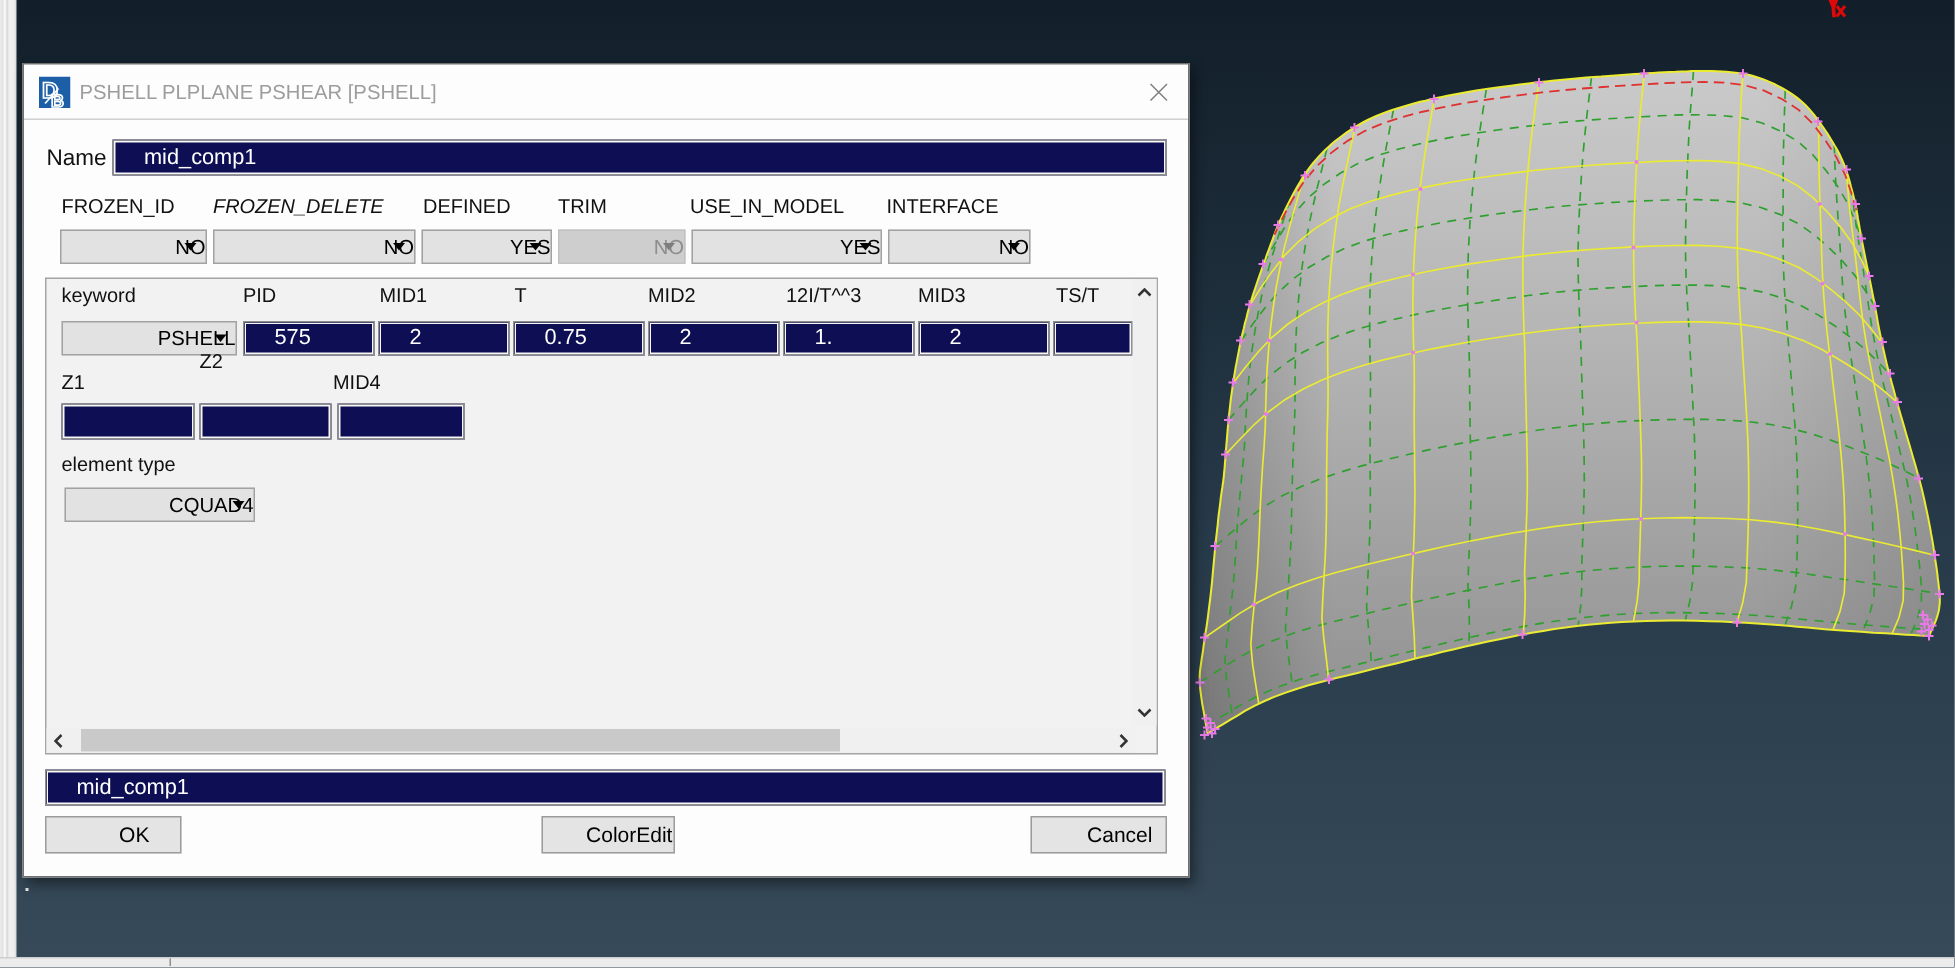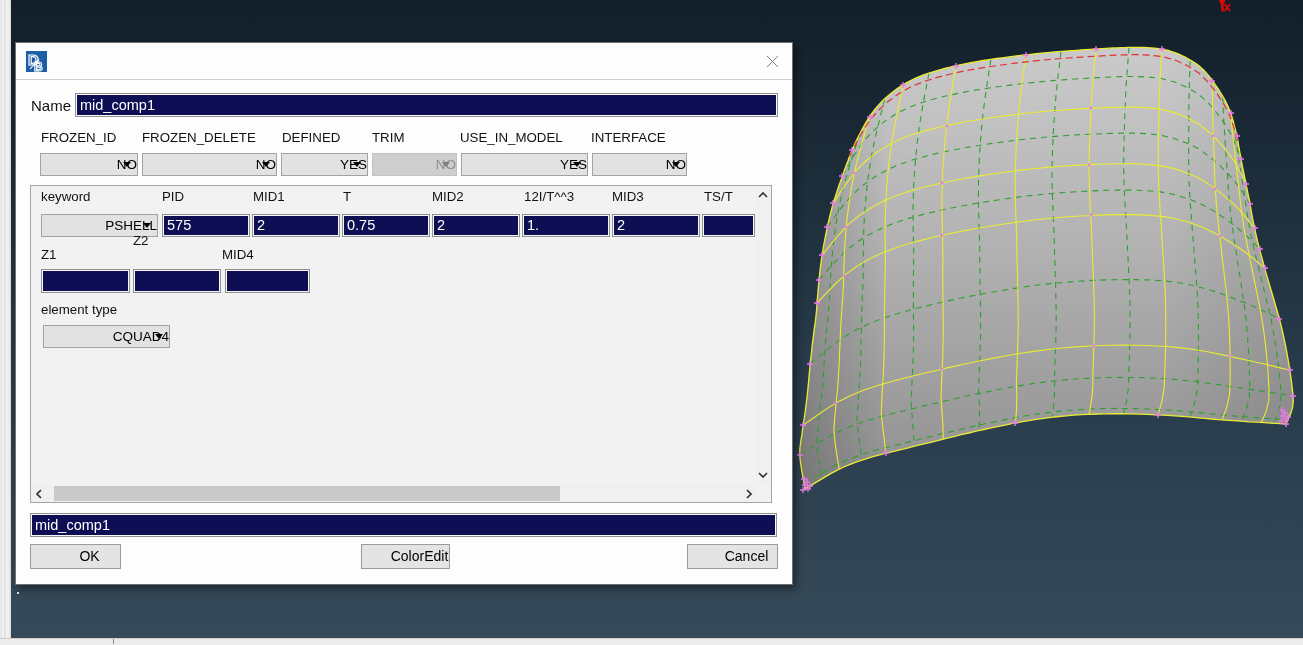--- a/index.html
+++ b/index.html
@@ -9,21 +9,21 @@
   #lstrip { position:absolute; left:0; top:0; width:11px; height:638px;
     background:linear-gradient(to right,#ececec 0,#e2e2e2 2px,#fbfbfb 3px,#d9d9d9 5px,#f0f0f0 6px,#efefef 9px,#d8d8d8 11px); }
   #bbar { position:absolute; left:0; top:638px; width:1303px; height:7px; background:#ececec; border-top:1px solid #cfcfcf; }
   #bbar .sep { position:absolute; left:113px; top:0; width:1px; height:5px; background:#8f8f8f; }
   #dlg { position:absolute; left:15px; top:42px; width:778px; height:543px;
     background:#fdfdfd; border:1px solid #707070; box-shadow:3px 4px 8px rgba(0,0,0,0.45); }
   #title { position:absolute; left:0; top:0; width:100%; height:37px; border-bottom:1px solid #d0d0d0; }
   #title .txt { position:absolute; left:37px; top:11px; font-size:13.5px; color:#9d9d9d; }
   .lbl { position:absolute; font-size:13.3px; color:#111; white-space:nowrap; }
   .navy { position:absolute; background:#0e0e55; border:1px solid #8f8f8f; box-shadow:inset 0 0 0 1px #f8f8f8;
-    color:#fff; font-size:14.5px; line-height:21px; padding-left:4px; white-space:nowrap; overflow:hidden; }
+    color:#fff; font-size:14.5px; line-height:21px; padding-left:20px; white-space:nowrap; overflow:hidden; }
   .combo { position:absolute; height:23px; background:#e2e2e2; border:1px solid #a2a2a2;
     font-size:13.5px; color:#000; text-align:right; line-height:21px; }
   .combo .ar { position:absolute; right:6px; top:8px; width:0; height:0;
     border-left:4.5px solid transparent; border-right:4.5px solid transparent; border-top:5px solid #000; }
   .combo.dis { background:#cecece; border-color:#c2c2c2; color:#8e8e8e; }
   .combo.dis .ar { border-top-color:#7e7e7e; }
   #panel { position:absolute; left:14px; top:142px; width:742px; height:318px; background:#f2f2f2; border:1px solid #a5a5a5; }
   .btn { position:absolute; height:25px; background:#e4e4e4; border:1px solid #9b9b9b;
     font-size:14px; color:#000; text-align:center; line-height:23px;padding-left:28px; }
   .sb { position:absolute; background:#f0f0f0; }
@@ -160,30 +160,31 @@
 <div style="position:absolute;left:17px;top:592px;width:2px;height:2px;background:#e8e8e8;"></div>
 
 <div id="dlg">
   <div id="title">
     <svg style="position:absolute;left:10px;top:8px" width="21" height="21" viewBox="0 0 21 21">
       <rect x="0" y="0" width="21" height="21" fill="#1d5fa6"></rect>
       <text x="2" y="14" font-family="Liberation Sans" font-size="15" font-weight="bold" fill="none" stroke="#fff" stroke-width="1.1">D</text>
       <text x="8" y="20" font-family="Liberation Sans" font-size="12" font-weight="bold" fill="none" stroke="#fff" stroke-width="1.1">B</text>
       <path d="M4 18 L13 8" stroke="#fff" stroke-width="1.1"></path>
     </svg>
+    <div class="txt">PSHELL PLPLANE PSHEAR [PSHELL]</div>
     <svg class="x" style="position:absolute;right:13px;top:12px" width="13" height="13" viewBox="0 0 13 13">
         <path d="M1 1 L12 12 M12 1 L1 12" stroke="#7f7f7f" stroke-width="1"></path>
       </svg>
   </div>
 
   <div class="lbl" style="left:15px;top:54px;font-size:15px;">Name</div>
   <div class="navy" style="left:59px;top:50px;width:703px;height:24px;line-height:22px;">mid_comp1</div>
 
   <div class="lbl" style="left:25px;top:87px;">FROZEN_ID</div>
-  <div class="lbl" style="left:126px;top:87px;">FROZEN_DELETE</div>
+  <div class="lbl" style="left:126px;top:87px;font-style:italic;">FROZEN_DELETE</div>
   <div class="lbl" style="left:266px;top:87px;">DEFINED</div>
   <div class="lbl" style="left:356px;top:87px;">TRIM</div>
   <div class="lbl" style="left:444px;top:87px;">USE_IN_MODEL</div>
   <div class="lbl" style="left:575px;top:87px;">INTERFACE</div>
 
   <div class="combo" style="left:24px;top:110px;width:98px;">NO<span class="ar"></span></div>
   <div class="combo" style="left:126px;top:110px;width:135px;">NO<span class="ar"></span></div>
   <div class="combo" style="left:265px;top:110px;width:87px;">YES<span class="ar"></span></div>
   <div class="combo dis" style="left:356px;top:110px;width:85px;">NO<span class="ar"></span></div>
   <div class="combo" style="left:445px;top:110px;width:127px;">YES<span class="ar"></span></div>

